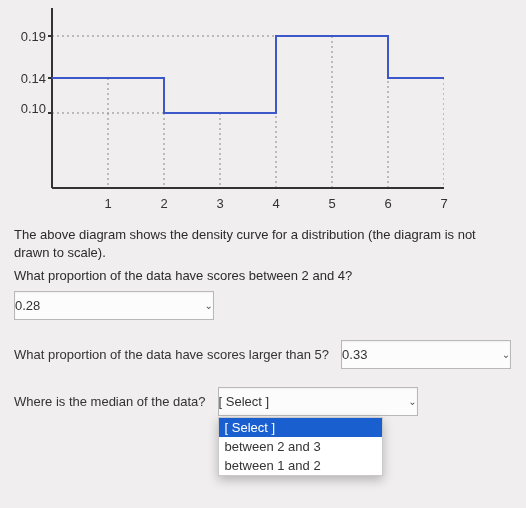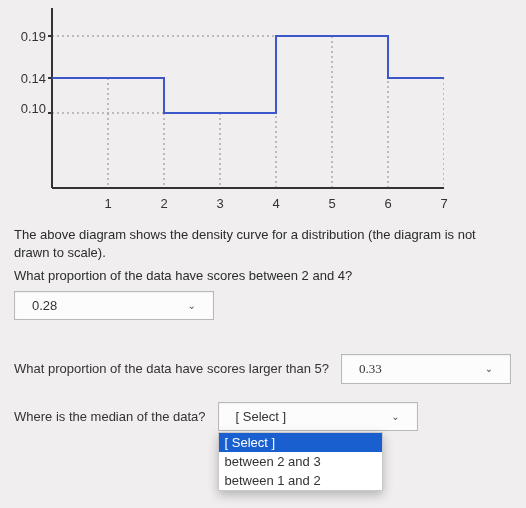--- a/index.html
+++ b/index.html
@@ -35,21 +35,21 @@
     }
     .question-text {
       font-size: 13px;
       color: #2b2b2b;
       margin: 8px 14px 6px 14px;
       line-height: 1.35;
     }
     .select-box {
       border: 1px solid #b8b8b8;
       background: #fcfcfc;
-      padding: 6px 17px;
+      padding: 6px 0;
       font-size: 13px;
       display: flex;
       align-items: center;
       justify-content: space-between;
       box-shadow: inset 0 1px 2px rgba(0,0,0,0.05);
     }
     .select-box .chev {
       font-size: 10px;
       color: #555;
     }
@@ -116,23 +116,23 @@
 <div class="question-text">The above diagram shows the density curve for a distribution (the diagram is not drawn to scale).</div>
 
 <div class="question-text" style="margin-top:2px">What proportion of the data have scores between 2 and 4?</div>
 <div style="margin:4px 14px;">
   <div class="select-box" style="width:200px">
     <span>0.28</span>
     <span class="chev">⌄</span>
   </div>
 </div>
 
-<div class="row" style="margin-top:34px">
+<div class="row" style="margin-top:20px">
   <span>What proportion of the data have scores larger than 5?</span>
-  <div class="select-box" style="width:170px; margin-left:6px;font-family:Liberation Serif, serif;">
+  <div class="select-box" style="width:170px; margin-left:6px;">
     <span>0.33</span>
     <span class="chev">⌄</span>
   </div>
 </div>
 
 <div class="row" style="margin-top:18px; position:relative;">
   <span>Where is the median of the data?</span>
   <div style="position:relative; margin-left:6px;">
     <div class="select-box" style="width:200px">
       <span>[ Select ]</span>

